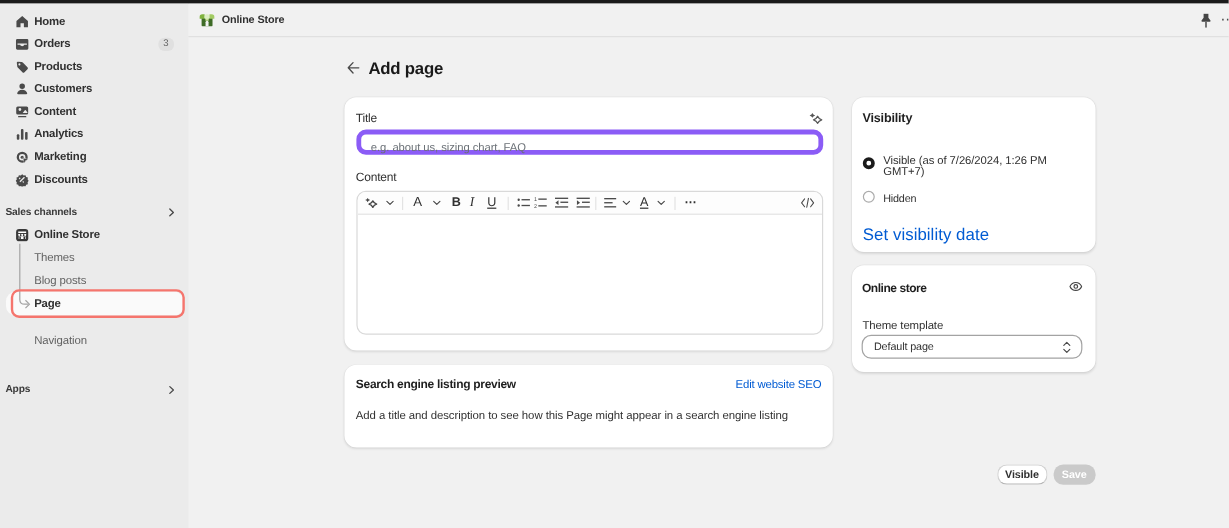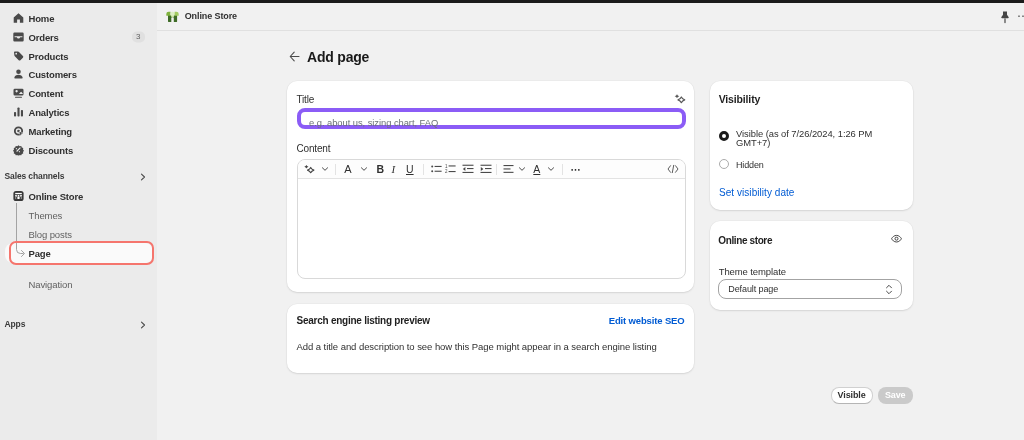--- a/index.html
+++ b/index.html
@@ -42,31 +42,31 @@
   #title-input { left:9.5px; top:27.5px; width:389.5px; height:20.5px; }
   #title-ph { position:absolute; left:8.5px; top:4.7px; font-size:9.4px; color:#6b7177; letter-spacing:-0.05px; }
   #content-lbl { position:absolute; left:9.5px; top:62.5px; }
   #editor { left:9.5px; top:78px; width:389.5px; height:120.5px; border:1px solid #d9d9d9; border-radius:8px; background:#fff; overflow:hidden; position:absolute; }
   #toolbar { position:absolute; left:0; top:0; width:100%; height:19.5px; background:#fdfdfd; border-bottom:1px solid #e3e3e3; }
   .ti { position:absolute; top:50%; transform:translateY(-50%); color:#303030; }
   .tdiv { position:absolute; top:4px; height:11px; width:1px; background:#e3e3e3; }
 
   
   #seo-h { position:absolute; left:9.5px; top:11px; font-size:10px; font-weight:700; color:#1f1f1f; letter-spacing:-0.25px; }
-  #seo-link { position:absolute; right:9px; top:11px; font-size:9.5px; font-weight:700; color:#005bd3; letter-spacing:-0.15px; }
+  #seo-link { position:absolute; right:9px; top:11px; font-size:9.5px; font-weight:400; color:#005bd3; letter-spacing:-0.15px; }
   #seo-body { position:absolute; left:9.5px; top:37px; font-size:9.5px; color:#303030; letter-spacing:-0.06px; }
 
   
   #vis-h { position:absolute; left:9px; top:12.8px; font-size:10.5px; font-weight:700; color:#1f1f1f; letter-spacing:-0.15px; }
   .radio { position:absolute; width:10px; height:10px; border-radius:50%; background:#fff; }
   #radio1 { left:718.6px; top:130.7px; border:3px solid #1a1a1a; }
   #radio2 { left:718.6px; top:159.2px; border:1px solid #ababab; }
   #vis-opt1 { position:absolute; left:736px; top:128.6px; font-size:9.4px; color:#303030; line-height:9.7px; letter-spacing:-0.05px; width:146px; }
   #vis-opt2 { position:absolute; left:736px; top:159.5px; font-size:9px; color:#303030; letter-spacing:-0.15px; }
-  #vis-link { position:absolute; left:719px; top:186.6px; font-size:10px; font-weight:400; color:#005bd3; letter-spacing:0.05px;text-align:right; }
+  #vis-link { position:absolute; left:719px; top:186.6px; font-size:14px; font-weight:400; color:#005bd3; letter-spacing:0.05px;text-align:right; }
 
   
   #os-h { position:absolute; left:8.6px; top:14.3px; font-size:10px; font-weight:700; color:#1f1f1f; letter-spacing:-0.38px; }
   #os-eye { position:absolute; right:11.5px; top:13.3px; }
   #os-lbl { position:absolute; left:9px; top:44.5px; font-size:9.5px; color:#303030; letter-spacing:-0.1px; }
   #os-select { position:absolute; left:8.6px; top:57.5px; width:184px; height:20px; border:1px solid #a3a3a3; border-radius:8px; background:#fff; }
   #os-sel-txt { position:absolute; left:9px; top:4.3px; font-size:9px; color:#303030; letter-spacing:-0.1px; }
 
   
   .btn { position:absolute; top:386.7px; height:17.2px; border-radius:8px; font-size:9px; font-weight:700;

